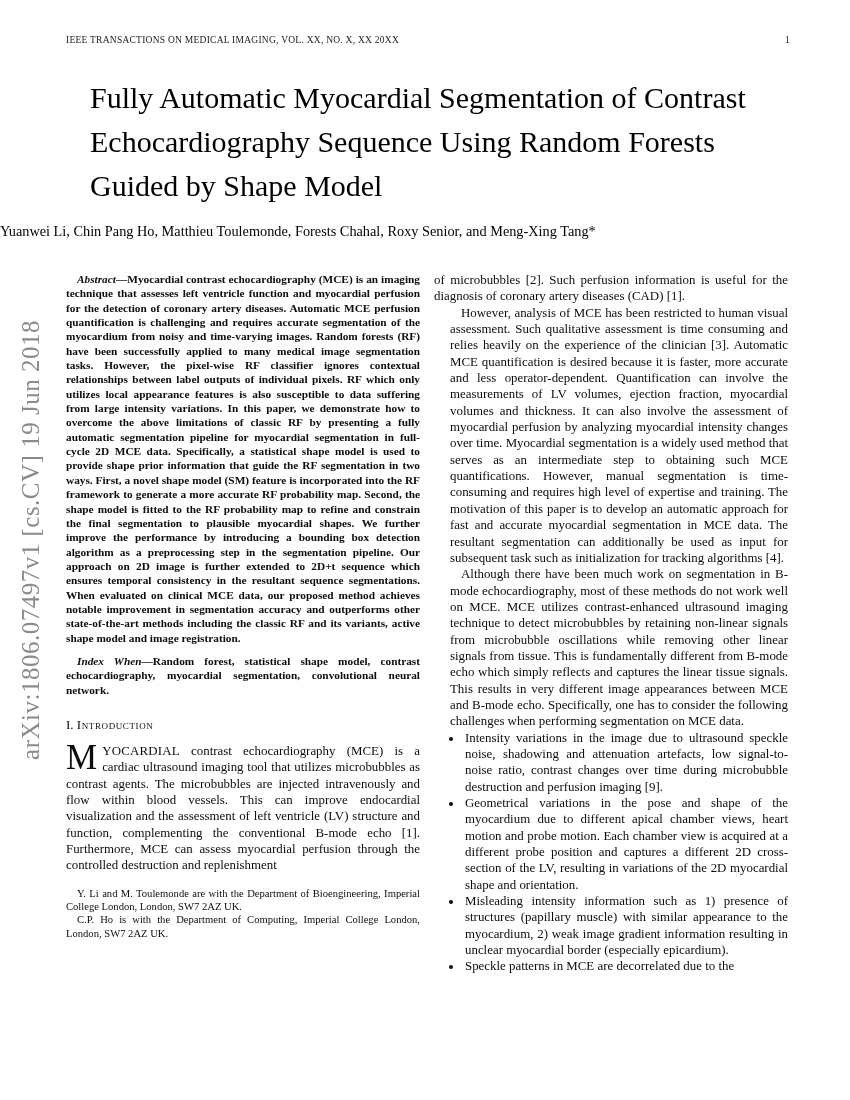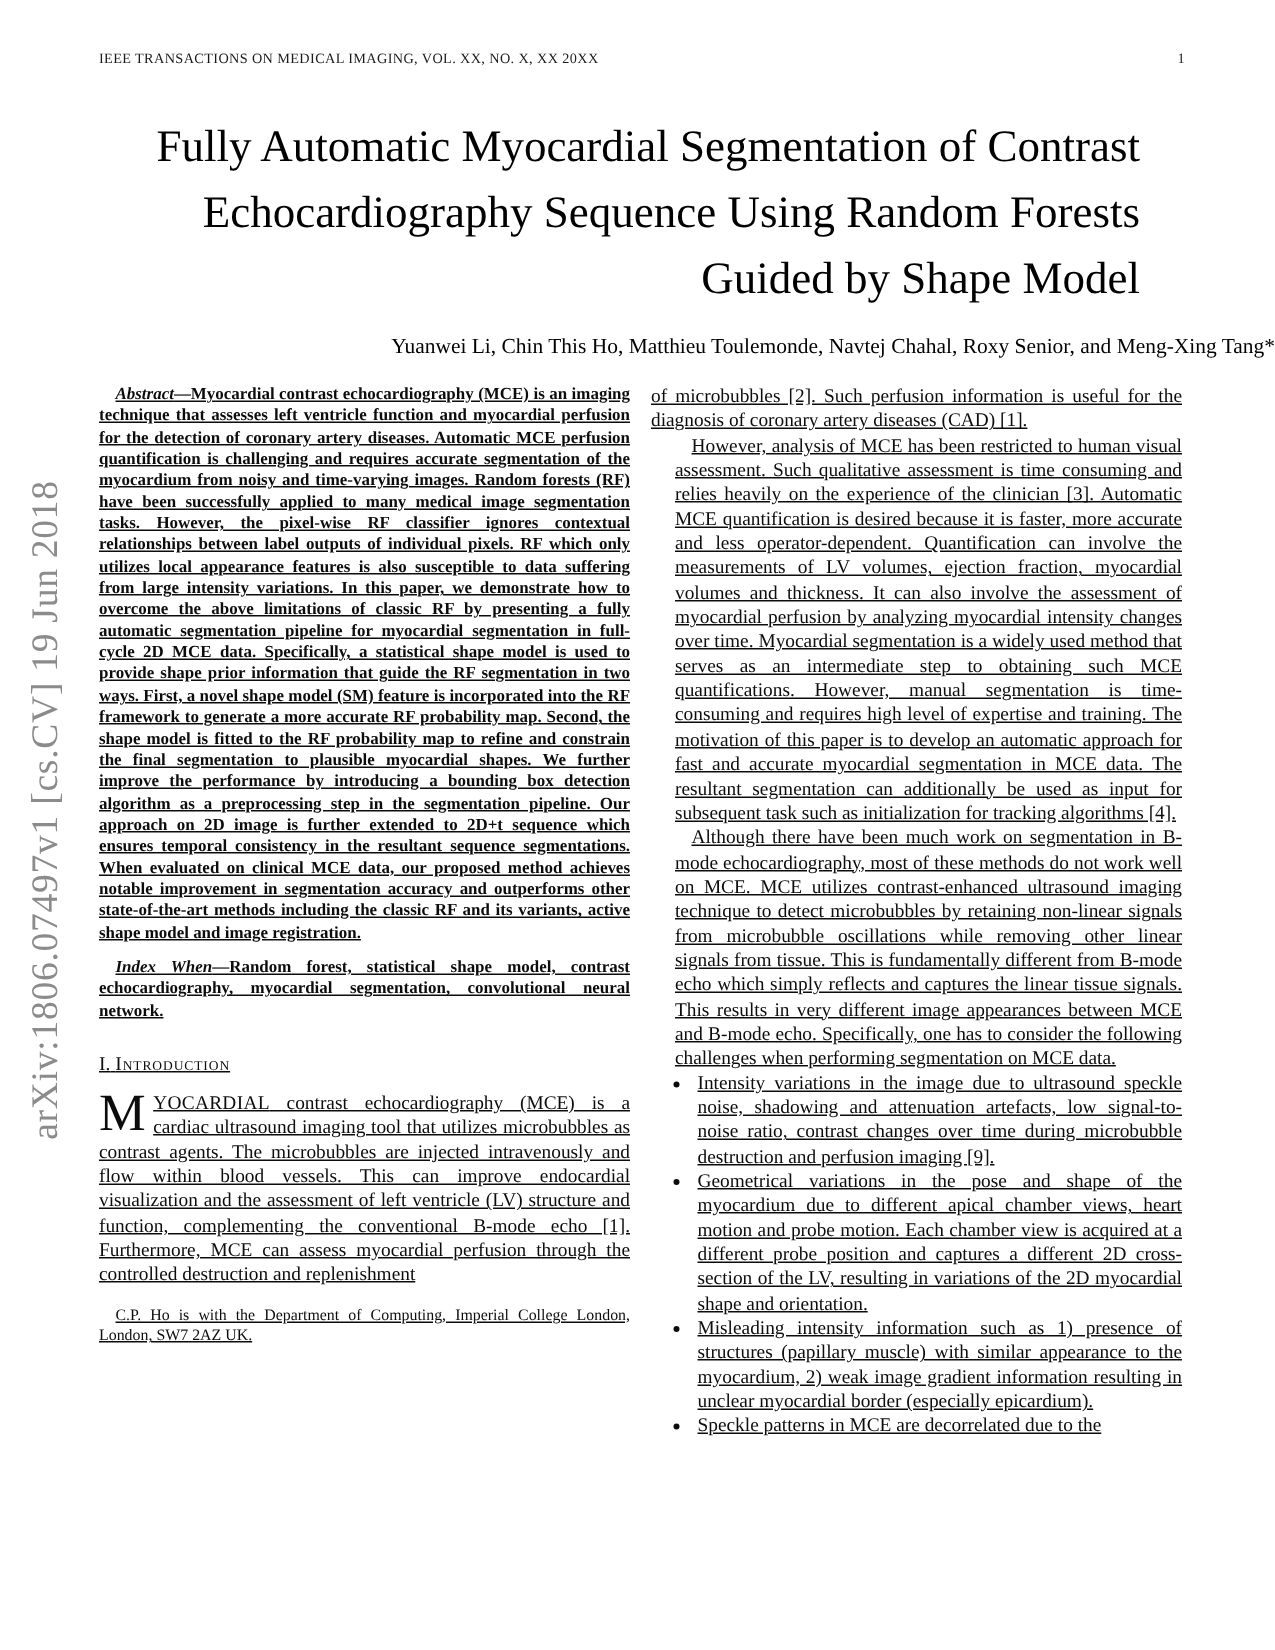--- a/index.html
+++ b/index.html
@@ -11,29 +11,29 @@
   .running-header{
     position:absolute;top:35px;left:66px;right:60px;
     display:flex;justify-content:space-between;align-items:baseline;
     font-size:9.5px;letter-spacing:.25px;color:#1a1a1a;
   }
   .watermark{
     position:absolute;top:540px;left:31px;
     transform:translate(-50%,-50%) rotate(-90deg);
     white-space:nowrap;font-size:25px;letter-spacing:.5px;
   }
-  .title-block{position:absolute;top:76px;left:0;right:0;text-align:right;}
+  .title-block{position:absolute;top:76px;left:0;right:0;text-align:left;}
   .paper-title{
     margin:0 auto;width:670px;font-size:30px;font-weight:normal;
     line-height:44px;color:#000;
   }
   .authors{margin-top:15px;font-size:14.3px;color:#000;}
   .columns{
-    position:absolute;top:256px;left:66px;width:722px;
-    display:flex;gap:14px;text-decoration:underline;
+    position:absolute;top:272px;left:66px;width:722px;
+    display:flex;gap:14px;
   }
   .col{flex:1;min-width:0;}
   .abstract,.index-terms{
     font-size:11.3px;font-weight:bold;line-height:14.35px;
     text-align:justify;text-indent:11px;margin:0;
   }
   .index-terms{margin-top:9px;}
   .lead-label{font-style:italic;}
   .section-heading{
     font-size:13px;font-weight:normal;
@@ -62,35 +62,36 @@
 
 <div class="running-header">
   <span>IEEE TRANSACTIONS ON MEDICAL IMAGING, VOL. XX, NO. X, XX 20XX</span>
   <span>1</span>
 </div>
 
 <div class="watermark" style="color: rgb(139, 139, 139);">arXiv:1806.07497v1 [cs.CV] 19 Jun 2018</div>
 
 <div class="title-block">
   <h1 class="paper-title">Fully Automatic Myocardial Segmentation of Contrast Echocardiography Sequence Using Random Forests Guided by Shape Model</h1>
-  <div class="authors">Yuanwei Li, Chin This Ho, Matthieu Toulemonde, Navtej Chahal, Roxy Senior, and Meng-Xing Tang*</div>
+  <div class="authors">Yuanwei Li, Chin Pang Ho, Matthieu Toulemonde, Forests Chahal, Roxy Senior, and Meng-Xing Tang*</div>
 </div>
 
 <div class="columns">
 
   <div class="col">
     <p class="abstract"><span class="lead-label">Abstract</span><span>—Myocardial contrast echocardiography (MCE) is an imaging technique that assesses left ventricle function and myocardial perfusion for the detection of coronary artery diseases. Automatic MCE perfusion quantification is challenging and requires accurate segmentation of the myocardium from noisy and time-varying images. Random forests (RF) have been successfully applied to many medical image segmentation tasks. However, the pixel-wise RF classifier ignores contextual relationships between label outputs of individual pixels. RF which only utilizes local appearance features is also susceptible to data suffering from large intensity variations. In this paper, we demonstrate how to overcome the above limitations of classic RF by presenting a fully automatic segmentation pipeline for myocardial segmentation in full-cycle 2D MCE data. Specifically, a statistical shape model is used to provide shape prior information that guide the RF segmentation in two ways. First, a novel shape model (SM) feature is incorporated into the RF framework to generate a more accurate RF probability map. Second, the shape model is fitted to the RF probability map to refine and constrain the final segmentation to plausible myocardial shapes. We further improve the performance by introducing a bounding box detection algorithm as a preprocessing step in the segmentation pipeline. Our approach on 2D image is further extended to 2D+t sequence which ensures temporal consistency in the resultant sequence segmentations. When evaluated on clinical MCE data, our proposed method achieves notable improvement in segmentation accuracy and outperforms other state-of-the-art methods including the classic RF and its variants, active shape model and image registration.</span></p>
 
     <p class="index-terms"><span class="lead-label">Index When</span><span>—Random forest, statistical shape model, contrast echocardiography, myocardial segmentation, convolutional neural network.</span></p>
 
     <h2 class="section-heading"><span>I.</span>&nbsp;<span class="sc">Introduction</span></h2>
 
     <p class="body-text"><span class="drop-cap">M</span><span class="lead-caps">YOCARDIAL</span><span> contrast echocardiography (MCE) is a cardiac ultrasound imaging tool that utilizes microbubbles as contrast agents. The microbubbles are injected intravenously and flow within blood vessels. This can improve endocardial visualization and the assessment of left ventricle (LV) structure and function, complementing the conventional B-mode echo [1]. Furthermore, MCE can assess myocardial perfusion through the controlled destruction and replenishment</span></p>
 
     <div class="footnotes">
+      <p>Y. Li and M. Toulemonde are with the Department of Bioengineering, Imperial College London, London, SW7 2AZ UK.</p>
       <p>C.P. Ho is with the Department of Computing, Imperial College London, London, SW7 2AZ UK.</p>
     </div>
   </div>
 
   <div class="col">
     <p class="body-text">of microbubbles [2]. Such perfusion information is useful for the diagnosis of coronary artery diseases (CAD) [1].</p>
     <p class="body-text indent">However, analysis of MCE has been restricted to human visual assessment. Such qualitative assessment is time consuming and relies heavily on the experience of the clinician [3]. Automatic MCE quantification is desired because it is faster, more accurate and less operator-dependent. Quantification can involve the measurements of LV volumes, ejection fraction, myocardial volumes and thickness. It can also involve the assessment of myocardial perfusion by analyzing myocardial intensity changes over time. Myocardial segmentation is a widely used method that serves as an intermediate step to obtaining such MCE quantifications. However, manual segmentation is time-consuming and requires high level of expertise and training. The motivation of this paper is to develop an automatic approach for fast and accurate myocardial segmentation in MCE data. The resultant segmentation can additionally be used as input for subsequent task such as initialization for tracking algorithms [4].</p>
     <p class="body-text indent">Although there have been much work on segmentation in B-mode echocardiography, most of these methods do not work well on MCE. MCE utilizes contrast-enhanced ultrasound imaging technique to detect microbubbles by retaining non-linear signals from microbubble oscillations while removing other linear signals from tissue. This is fundamentally different from B-mode echo which simply reflects and captures the linear tissue signals. This results in very different image appearances between MCE and B-mode echo. Specifically, one has to consider the following challenges when performing segmentation on MCE data.</p>
     <ul class="bullet-list">
       <li>Intensity variations in the image due to ultrasound speckle noise, shadowing and attenuation artefacts, low signal-to-noise ratio, contrast changes over time during microbubble destruction and perfusion imaging [9].</li>

